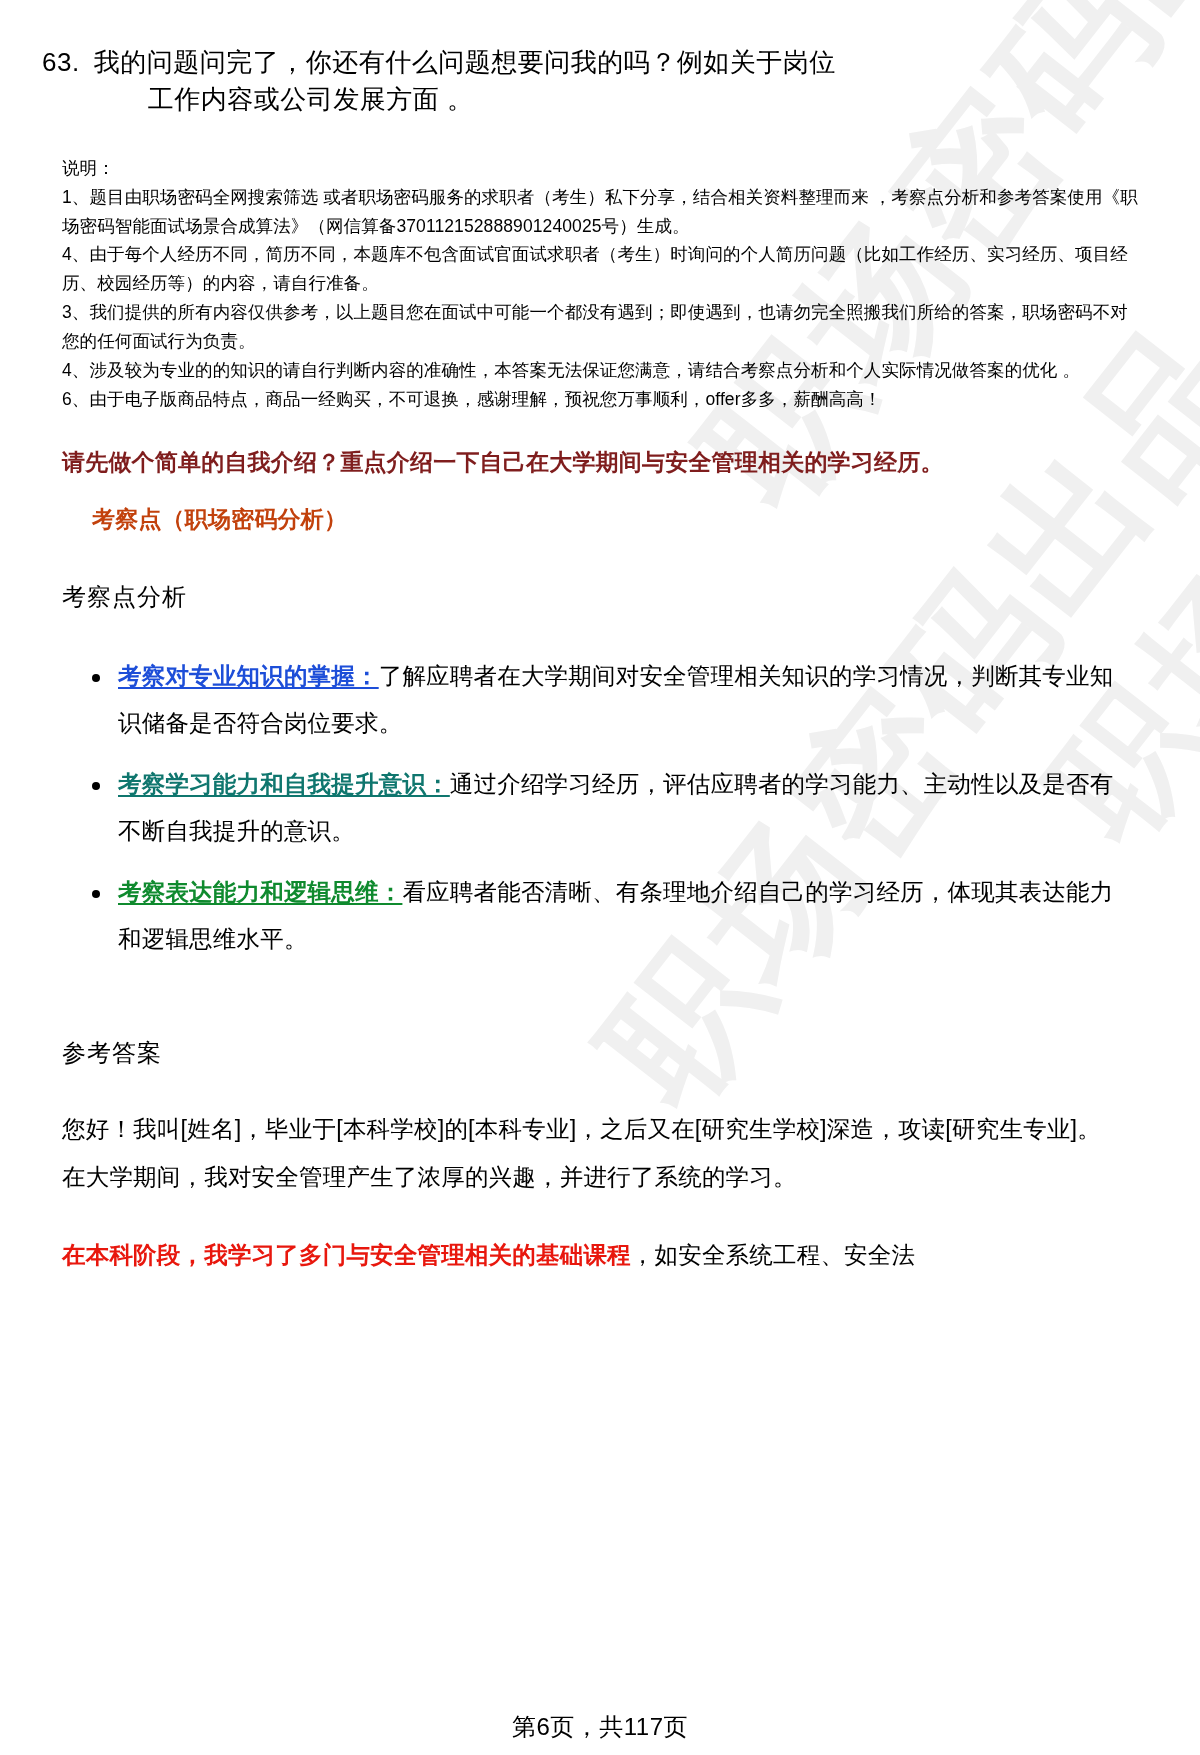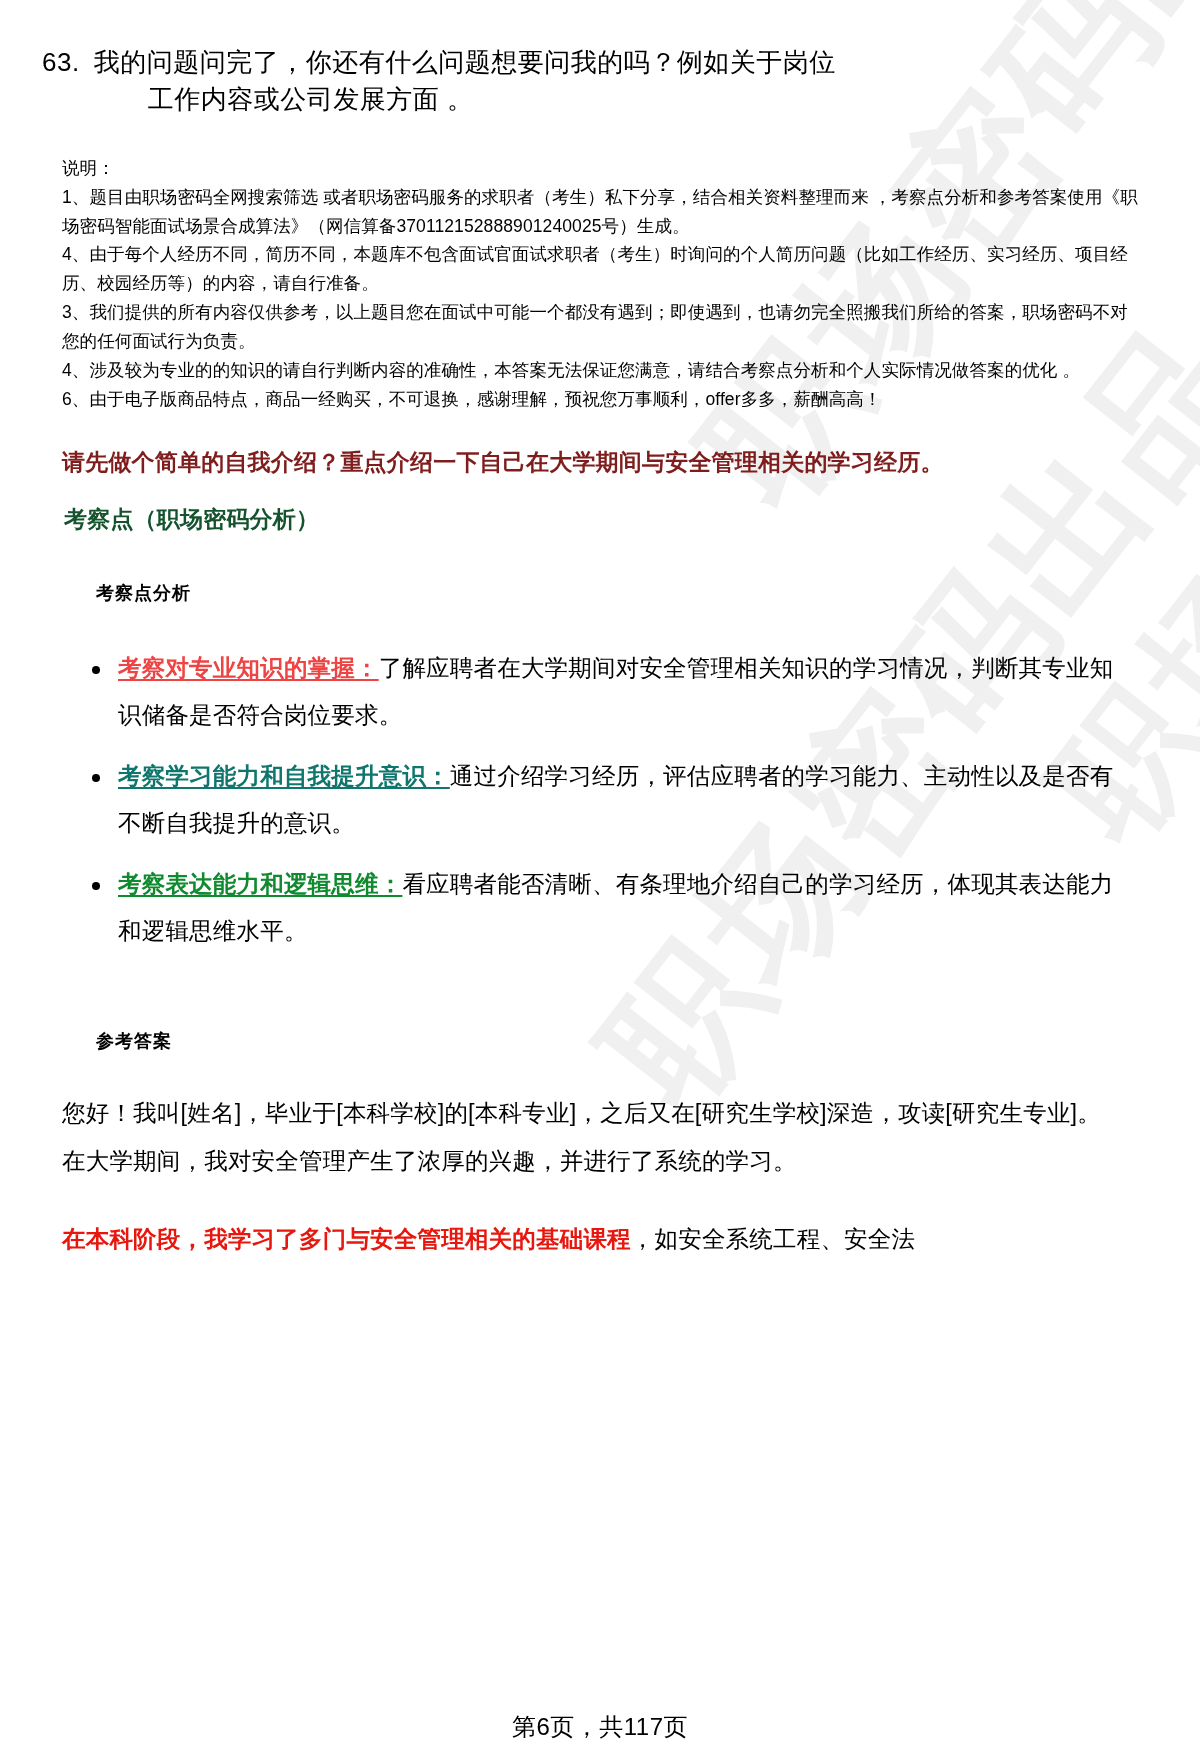--- a/index.html
+++ b/index.html
@@ -74,33 +74,33 @@
     padding: 0 80px 0 62px;
     color: #7f1d1d;
     font-weight: bold;
     font-size: 23px;
     line-height: 1.75;
     letter-spacing: 0.2px;
   }
 
   .sub-red {
     margin: 22px 12px 0 0;
-    padding: 0 64px;
-    color: #14532d;
+    padding: 0 92px;
+    color: #c2410c;
     font-weight: bold;
     font-size: 23px;
     letter-spacing: 0.2px;
   }
 
   
   .sec-h {
     margin: 46px 0 0 0;
-    padding: 0 96px;
-    font-size: 18px;
-    font-weight: bold;
+    padding: 0 62px;
+    font-size: 24px;
+    font-weight: normal;
     letter-spacing: 1px;
     color: #000;
   }
   .sec-h.ans { margin-top: 74px; }
 
   
   ul.points {
     margin: 40px 0 0 0;
     padding: 0 70px 0 118px;
     list-style: none;
@@ -116,21 +116,21 @@
     content: "";
     position: absolute;
     left: -26px;
     top: 21px;
     width: 8px;
     height: 8px;
     background: #000;
     border-radius: 50%;
   }
   .lbl { font-weight: bold; text-decoration: underline; text-underline-offset: 3px; }
-  .lbl.red { color: #ef4444; }
+  .lbl.red { color: #1d4ed8; }
   .lbl.blue { color: #0f766e; }
   .lbl.green { color: #0f8a2e; }
 
   
   .ans-body {
     margin: 36px 0 0 0;
     padding: 0 82px 0 62px;
     font-size: 23.5px;
     line-height: 2.05;
     letter-spacing: 0.2px;

